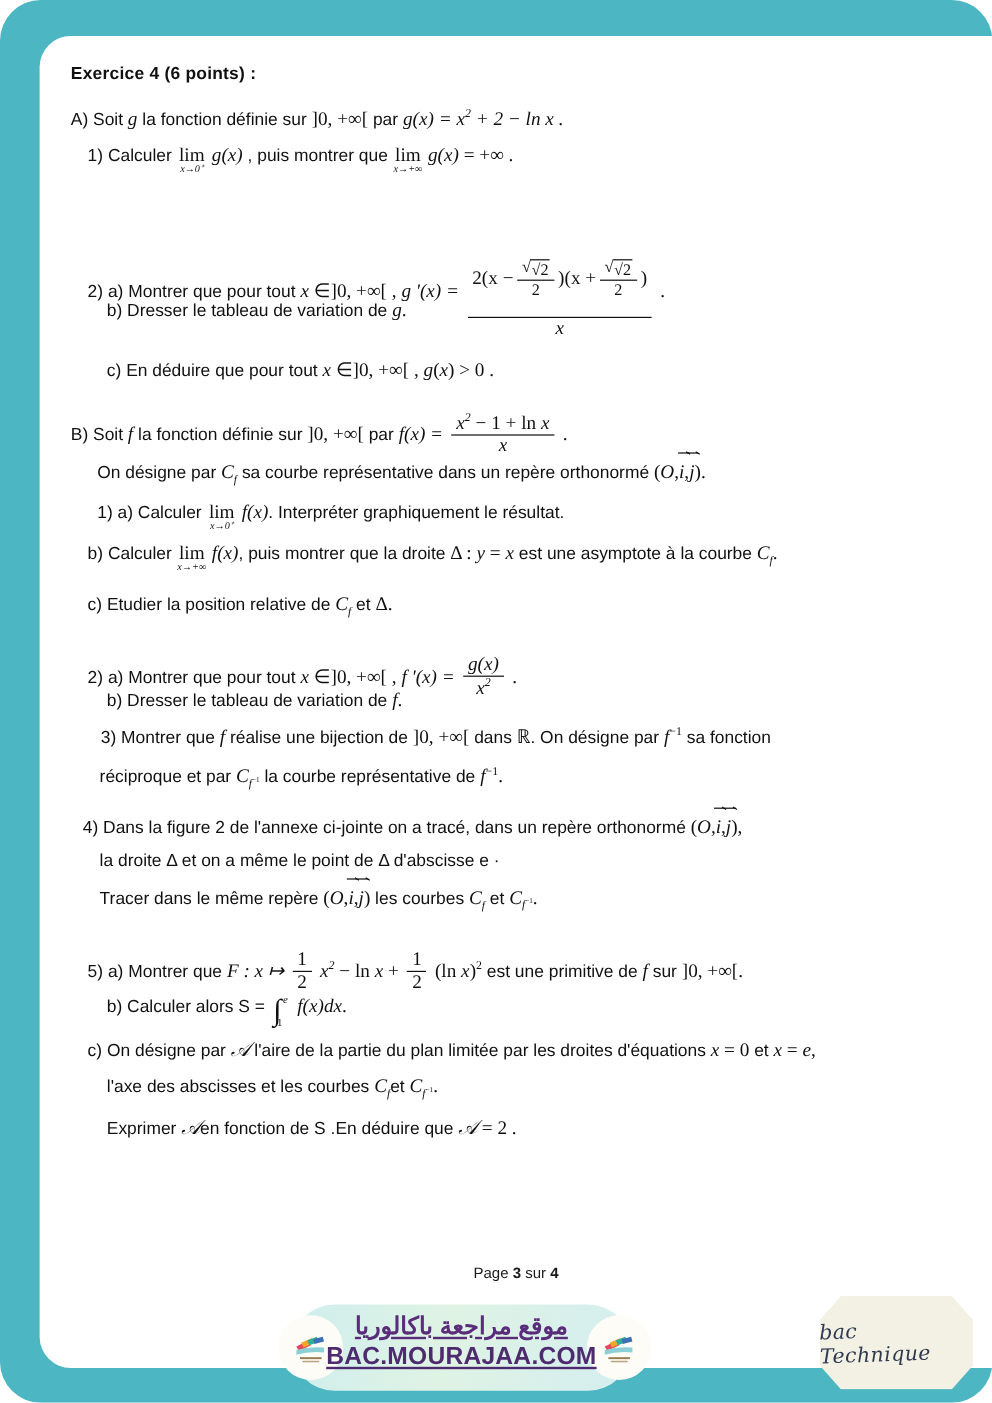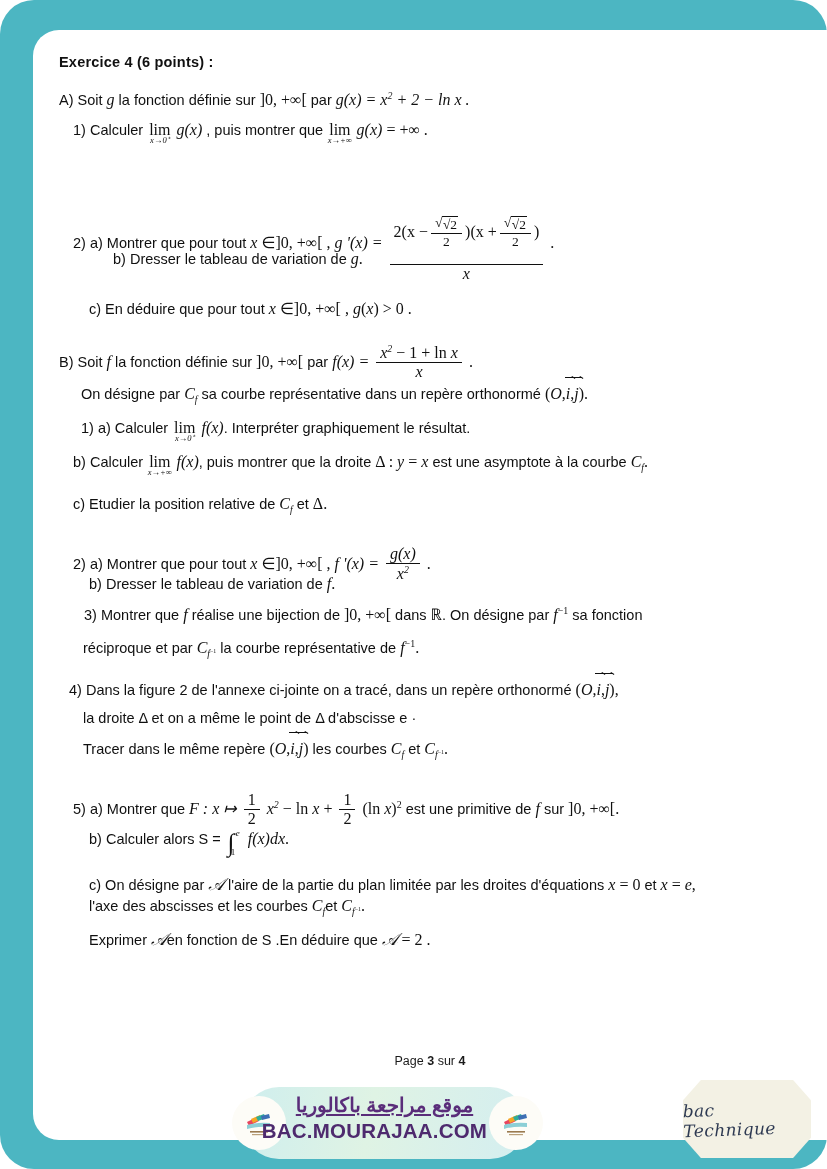--- a/index.html
+++ b/index.html
@@ -254,27 +254,28 @@
     text-align: center;
     font-size: 20px;
     font-weight: bold;
     color: #5a2d7a;
     direction: rtl;
     text-decoration: underline;
     text-underline-offset: 2px;
   }
   .wm-url {
     position: absolute;
-    left: 233px;
+    left: 243px;
     top: 1119px;
     width: 283px;
     text-align: center;
     font-size: 20.5px;
     font-weight: bold;
     color: #4e2a6e;
+    text-decoration: underline;
     text-underline-offset: 2px;
     letter-spacing: 0.2px;
   }
 
   
   .bt-badge {
     position: absolute;
     left: 683px;
     top: 1080px;
     width: 128px;
@@ -335,21 +336,21 @@
       <span class="m">g '(x) =</span>
       <span class="frac">
         <span class="num">
           <span class="mu">2(x −</span><span class="frac small"><span class="num"><span class="sqrt"><span style="padding-left:1px">√2</span></span></span><span class="den">2</span></span><span class="mu">)(x +</span><span class="frac small"><span class="num"><span class="sqrt"><span style="padding-left:1px">√2</span></span></span><span class="den">2</span></span><span class="mu">)</span>
         </span>
         <span class="den m">x</span>
       </span>
       <span class="mu">.</span>
     </div>
 
-    <div class="line" style="left:56px; top:217px;margin-left:24px;">
+    <div class="line" style="left:56px; top:217px;">
       <span>b) Dresser le tableau de variation de</span>
       <span class="m">g</span><span class="mu">.</span>
     </div>
 
     <div class="line" style="left:56px; top:267px;">
       <span>c) En déduire que pour  tout</span>
       <span class="m">x</span>
       <span class="mu">∈]0, +∞[ , <span class="m">g</span>(<span class="m">x</span>) &gt; 0 .</span>
     </div>
 
@@ -470,21 +471,21 @@
       <span>sur</span>
       <span class="mu">]0, +∞[.</span>
     </div>
 
     <div class="line" style="left:56px; top:797px;">
       <span>b) Calculer alors S =</span>
       <span class="integ">∫<span class="ib-top">e</span><span class="ib-bot">1</span></span>
       <span class="m"><span class="m">f</span>(<span class="m">x</span>)<span class="m">dx</span></span><span class="mu">.</span>
     </div>
 
-    <div class="line" style="left:56px; top:832px;margin-top:10px;">
+    <div class="line" style="left:40px; top:832px;">
       <span>c) On désigne par</span>
       <span class="scriptA">𝒜</span>
       <span>l'aire de la partie du plan limitée par les droites d'équations</span>
       <span class="mu"><span class="m">x</span> = 0</span>
       <span>et</span>
       <span class="mu"><span class="m">x</span> = <span class="m">e</span></span><span class="mu">,</span>
     </div>
     <div class="line" style="left:56px; top:864px;">
       <span>l'axe des abscisses et les courbes</span>
       <span class="m"><span>C</span><span class="sub">f</span></span><span>et</span>

